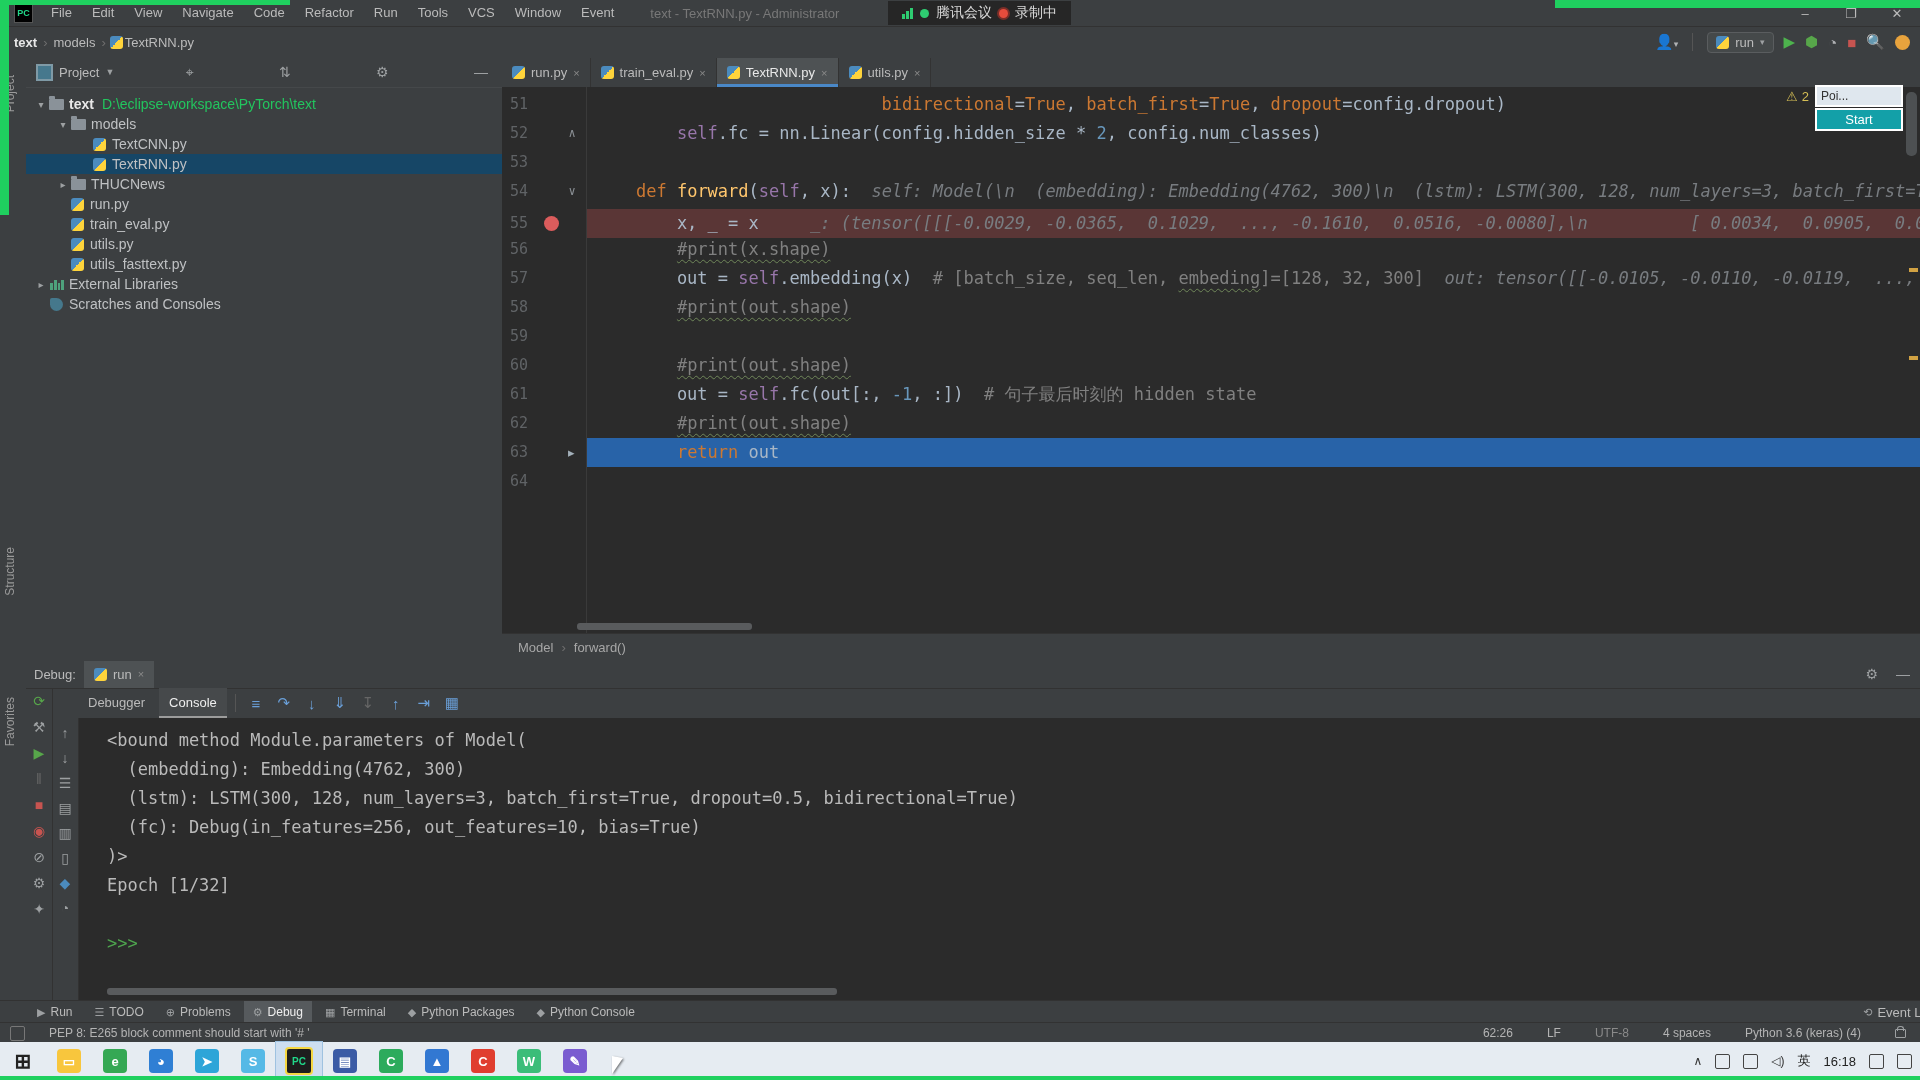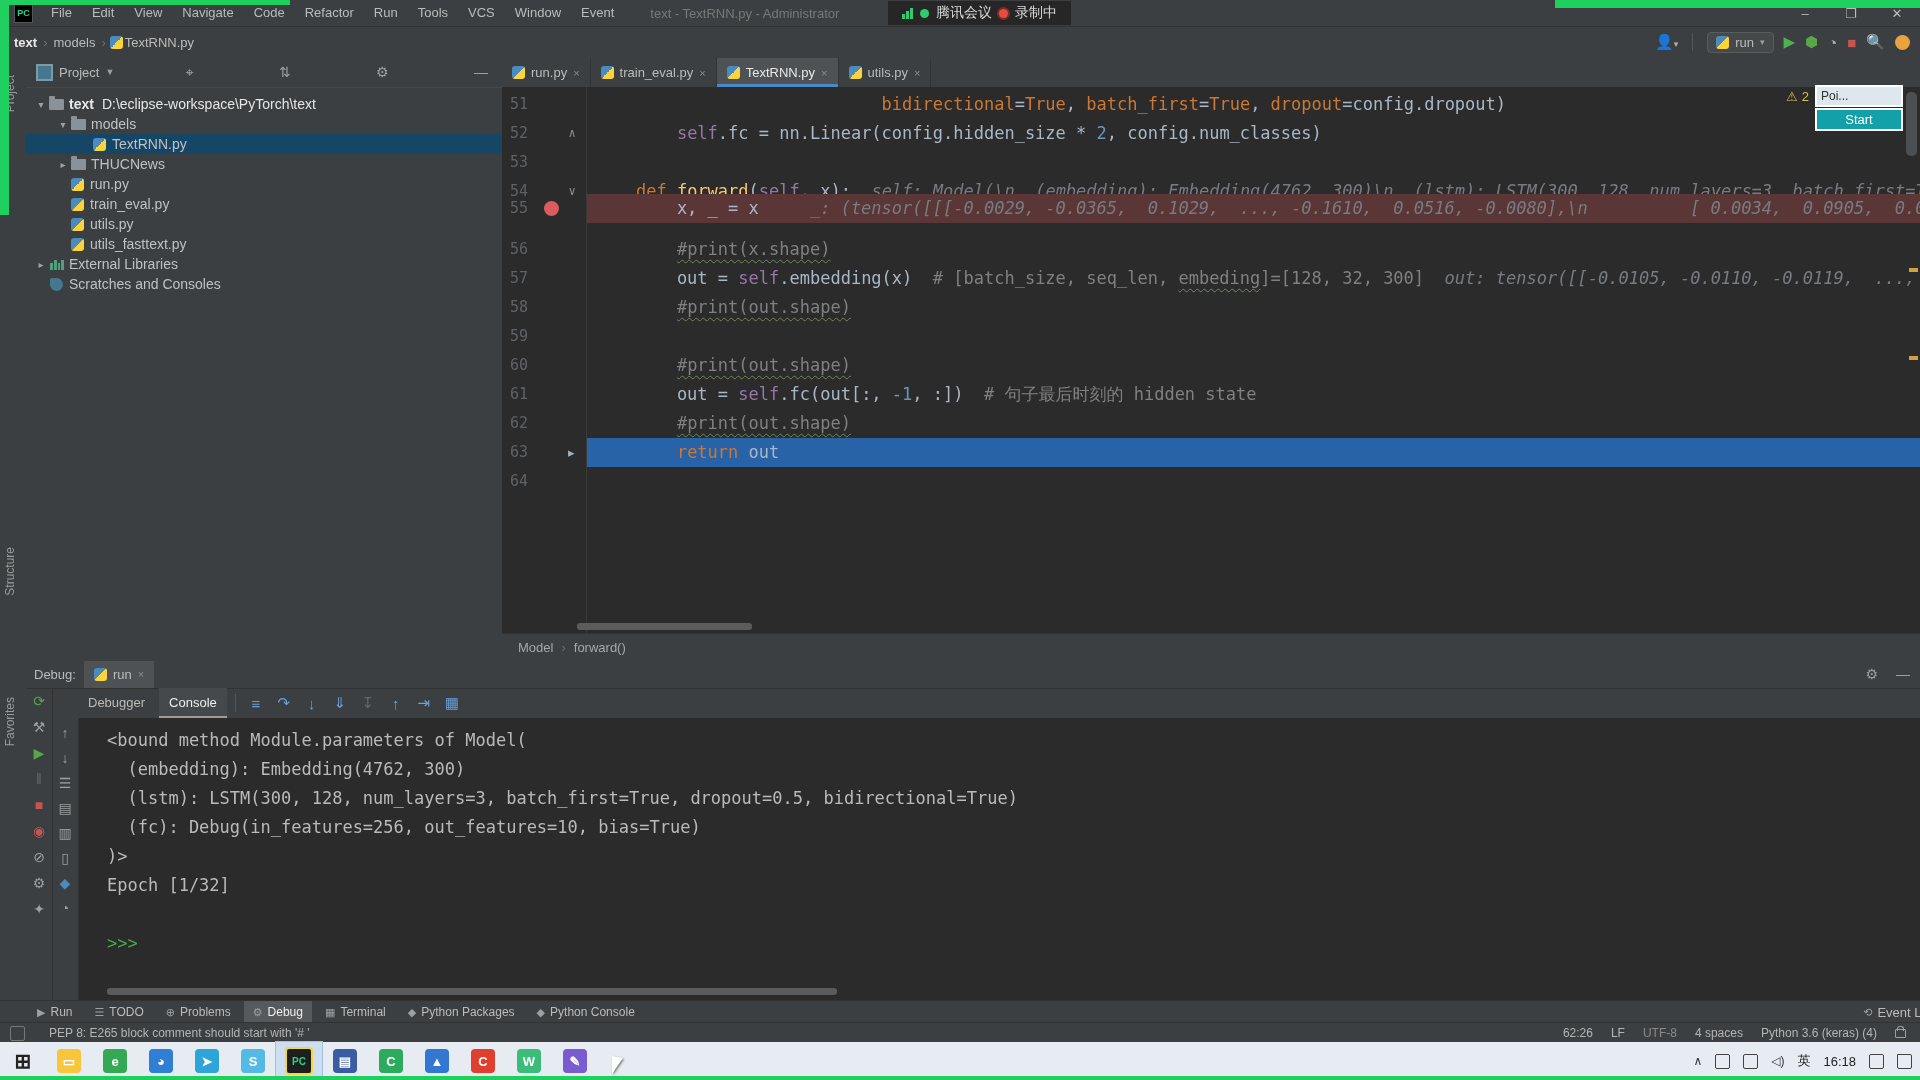--- a/index.html
+++ b/index.html
@@ -42,21 +42,21 @@
   .toolwinico{width:13px;height:13px;border:2px solid #7f9aa6;background:#46788d;display:inline-block;}
   #tree{padding-top:6px;}
   .trow{height:20px;display:flex;align-items:center;font-size:14px;color:#bfc1c3;white-space:nowrap;}
   .trow.sel{background:#164666;}
   .chev{width:14px;color:#9da0a2;font-size:10px;text-align:center;flex:none;}
   .foldico{width:15px;height:11px;background:#8a9299;border-radius:1px;position:relative;flex:none;margin:0 5px 0 1px;}
   .foldico:before{content:"";position:absolute;left:0;top:-3px;width:6px;height:3px;background:#8a9299;border-radius:1px 1px 0 0;}
   .libico{width:14px;height:12px;flex:none;margin:0 5px 0 2px;display:flex;align-items:flex-end;gap:1px;}
   .libico i{width:3px;background:#4ea17c;display:block;}
   .scrico{width:13px;height:13px;background:#45788c;border-radius:2px 7px 7px 7px;flex:none;margin:0 6px 0 2px;}
-  .tpath{color:#e5e5e5;margin-left:8px;}
+  .tpath{color:#22c55e;margin-left:8px;}
   .tlabel.b{font-weight:bold;color:#e8e8e8;}
   .trow .pyico{margin:0 6px 0 1px;}
   
   #tabsbar{left:502px;top:57px;width:1418px;height:30px;background:#3c3f41;border-bottom:1px solid #323232;display:flex;align-items:flex-end;}
   .etab{height:29px;display:flex;align-items:center;gap:6px;padding:0 10px;color:#bbb;font-size:13px;border-right:1px solid #333;}
   .etab .x{color:#8a8a8a;font-size:11px;}
   .etab.active{background:#4e5254;box-shadow:inset 0 -3px 0 #4a88c7;color:#e8e8e8;}
   #editor{left:502px;top:87px;width:1418px;height:546px;background:#2b2b2b;overflow:hidden;}
   #gutter-bg{position:absolute;left:0;top:0;width:84px;height:546px;background:#2b2b2b;border-right:1px solid #3a3a3a;}
   .cline{position:absolute;left:0;width:1418px;height:29px;}
@@ -101,21 +101,21 @@
   .conline.prompt{color:#4ea44e;}
   #conscroll{position:absolute;left:28px;top:270px;width:730px;height:7px;background:#595b5d;border-radius:3px;}
   
   #toolrow{left:0;top:1000px;width:1920px;height:22px;background:#3c3f41;border-top:1px solid #323232;display:flex;align-items:center;gap:4px;padding-left:28px;}
   .twbtn{display:flex;align-items:center;gap:5px;padding:0 9px;height:22px;color:#bbb;font-size:12px;}
   .twbtn.active{background:#565a5d;color:#eee;}
   .twico{font-size:11px;color:#9da0a2;}
   #eventlog{position:absolute;right:12px;display:flex;gap:5px;align-items:center;}
   #statusbar{left:0;top:1022px;width:1920px;height:20px;background:#3c3f41;border-top:1px solid #323232;display:flex;align-items:center;font-size:12px;color:#b4b4b4;}
   #statusmsg{margin-left:24px;}
-  #statusright{position:absolute;right:14px;display:flex;gap:18px;align-items:center;}
+  #statusright{position:absolute;right:14px;display:flex;gap:34px;align-items:center;}
   #statusright .dim{color:#8a8a8a;}
   .lockico{width:9px;height:7px;border:1px solid #9da0a2;border-radius:1px;position:relative;}
   .lockico:before{content:"";position:absolute;left:1px;top:-4px;width:5px;height:4px;border:1px solid #9da0a2;border-bottom:none;border-radius:3px 3px 0 0;}
   
   #taskbar{left:0;top:1042px;width:1920px;height:38px;background:#e6ecf2;display:flex;align-items:center;}
   .tbapp{width:46px;height:38px;display:flex;align-items:center;justify-content:center;position:relative;}
   .tbapp.active{background:#cddef0;outline:1px solid #9fc2e0;}
   .tbapp .runbar{position:absolute;left:8px;bottom:0;width:30px;height:3px;background:#2f9fd0;}
   .appico{width:24px;height:24px;border-radius:4px;display:flex;align-items:center;justify-content:center;color:#fff;font:bold 13px "Liberation Sans",sans-serif;}
   #tray{position:absolute;right:8px;top:0;height:38px;display:flex;align-items:center;gap:13px;color:#222;font-size:13px;}
@@ -212,20 +212,25 @@
           <span class="chev">▾</span>
           <span class="foldico"></span>
           <span class="tlabel b">text</span>
           <span class="tpath">D:\eclipse-workspace\PyTorch\text</span>
         </div>
         <div class="trow" style="padding-left: 30px;">
           <span class="chev">▾</span>
           <span class="foldico"></span>
           <span class="tlabel">models</span>
         </div>
+        <div class="trow" style="padding-left: 52px;">
+          <span class="chev"></span>
+          <span class="pyico" style="margin: 0px 6px 0px 1px;"></span>
+          <span class="tlabel">TextCNN.py</span>
+        </div>
         <div class="trow sel" style="padding-left: 52px;">
           <span class="chev"></span>
           <span class="pyico" style="margin: 0px 6px 0px 1px;"></span>
           <span class="tlabel">TextRNN.py</span>
         </div>
         <div class="trow" style="padding-left: 30px;">
           <span class="chev">▸</span>
           <span class="foldico"></span>
           <span class="tlabel">THUCNews</span>
         </div>
@@ -308,21 +313,21 @@
           <div class="bgfill"></div>
           <span class="lnum">53</span>
           <span class="ctext"></span>
         </div>
         <div class="cline" style="top: 90px;">
           <div class="bgfill"></div>
           <span class="lnum">54</span>
           <span class="gico">∨</span>
           <span class="ctext"><span class="tk-d">    </span><span class="tk-kw">def </span><span class="tk-fn">forward</span><span class="tk-d">(</span><span class="tk-slf">self</span><span class="tk-d">, x):  </span><span class="tk-hint">self: Model(\n  (embedding): Embedding(4762, 300)\n  (lstm): LSTM(300, 128, num_layers=3, batch_first=True</span></span>
         </div>
-        <div class="cline bp" style="top: 107px; border-radius: 6px;">
+        <div class="cline bp" style="top: 122px; border-radius: 6px;">
           <div class="bgfill"></div>
           <span class="lnum">55</span>
           <span class="bpdot"></span>
           <span class="ctext"><span class="tk-d">        x, _ = x     </span><span class="tk-hint">_: (tensor([[[-0.0029, -0.0365,  0.1029,  ..., -0.1610,  0.0516, -0.0080],\n          [ 0.0034,  0.0905,  0.0535,</span></span>
         </div>
         <div class="cline" style="top: 148px;">
           <div class="bgfill"></div>
           <span class="lnum">56</span>
           <span class="ctext"><span class="tk-d">        </span><span class="tk-cmtw">#print(x.shape)</span></span>
         </div>

